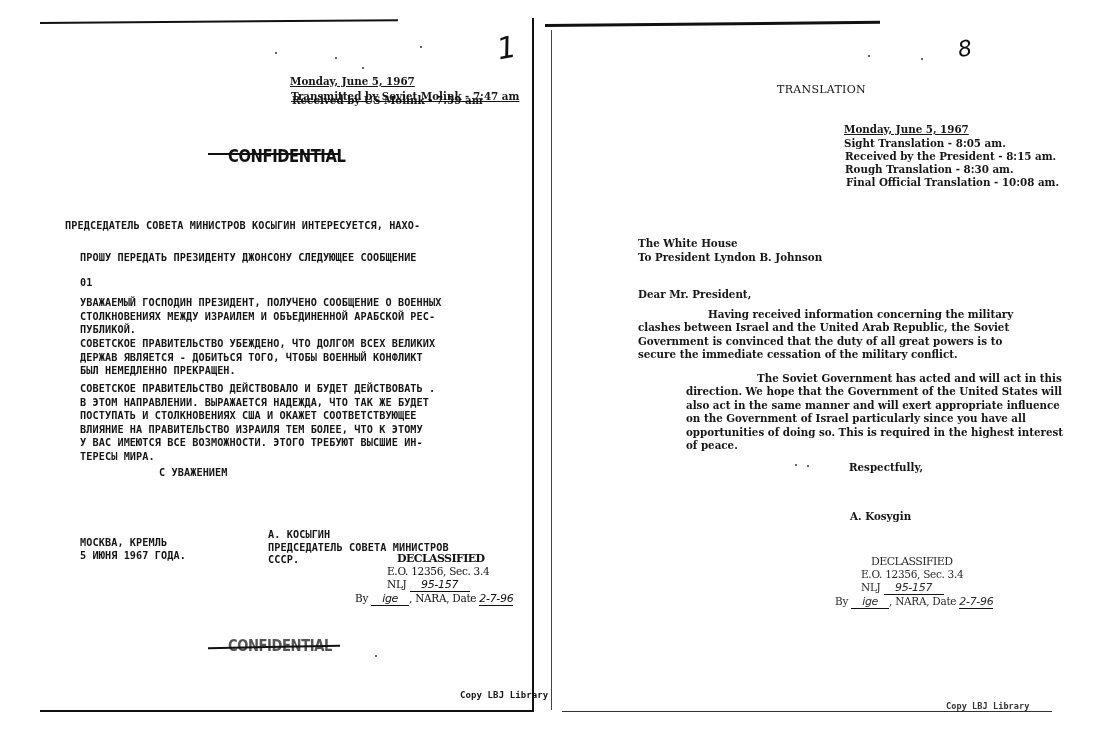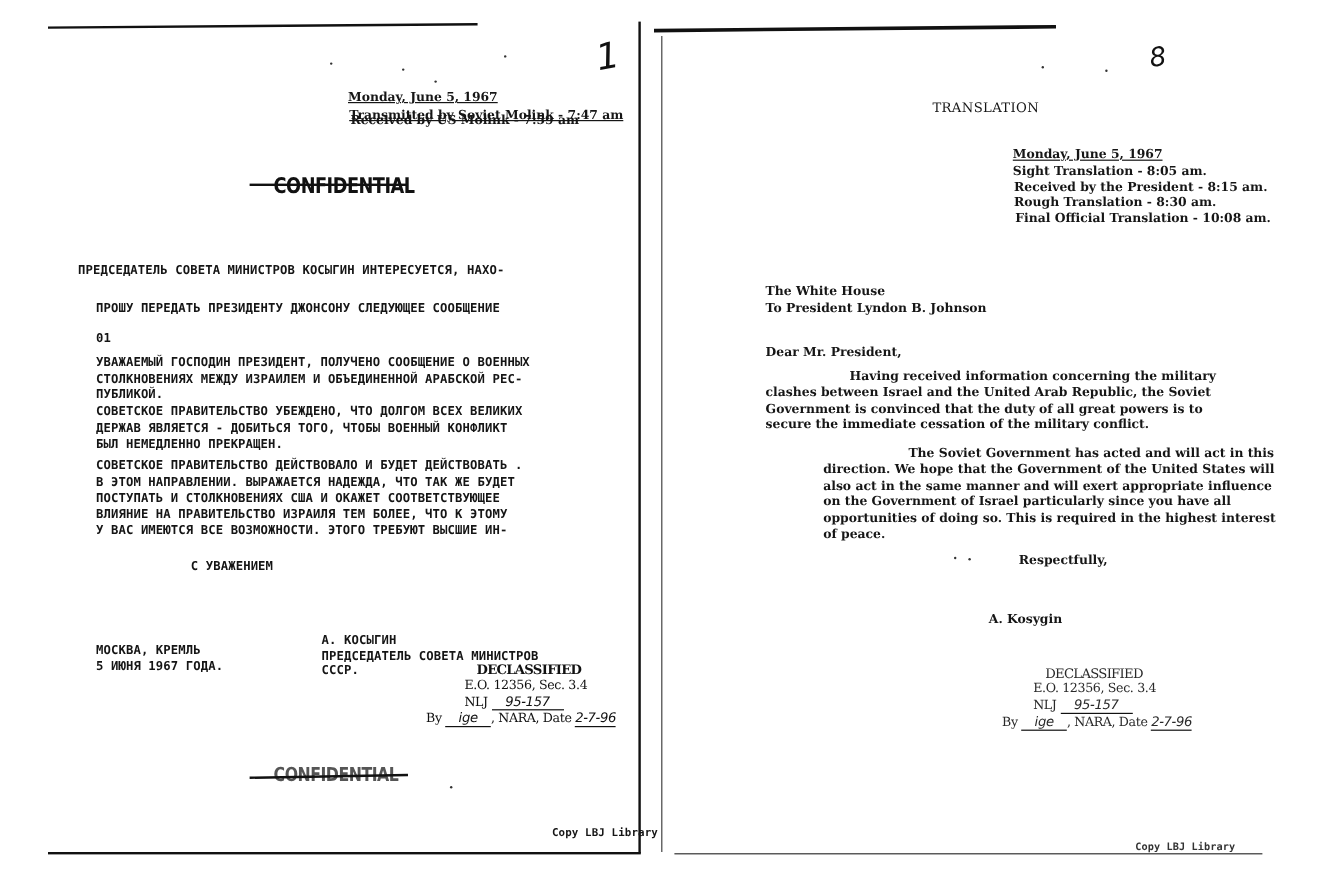--- a/index.html
+++ b/index.html
@@ -63,20 +63,21 @@
     <div>СОВЕТСКОЕ ПРАВИТЕЛЬСТВО УБЕЖДЕНО, ЧТО ДОЛГОМ ВСЕХ ВЕЛИКИХ</div>
     <div>ДЕРЖАВ ЯВЛЯЕТСЯ - ДОБИТЬСЯ ТОГО, ЧТОБЫ ВОЕННЫЙ КОНФЛИКТ</div>
     <div>БЫЛ НЕМЕДЛЕННО ПРЕКРАЩЕН.</div>
   </div>
   <div class="para mono" style="left:80px;top:382px;">
     <div>СОВЕТСКОЕ ПРАВИТЕЛЬСТВО ДЕЙСТВОВАЛО И БУДЕТ ДЕЙСТВОВАТЬ .</div>
     <div>В ЭТОМ НАПРАВЛЕНИИ.  ВЫРАЖАЕТСЯ НАДЕЖДА, ЧТО ТАК ЖЕ БУДЕТ</div>
     <div>ПОСТУПАТЬ И СТОЛКНОВЕНИЯХ США И ОКАЖЕТ СООТВЕТСТВУЮЩЕЕ</div>
     <div>ВЛИЯНИЕ НА ПРАВИТЕЛЬСТВО ИЗРАИЛЯ ТЕМ БОЛЕЕ, ЧТО К ЭТОМУ</div>
     <div>У ВАС ИМЕЮТСЯ ВСЕ ВОЗМОЖНОСТИ.  ЭТОГО ТРЕБУЮТ ВЫСШИЕ ИН-</div>
+    <div>ТЕРЕСЫ МИРА.</div>
   </div>
 
   <div class="abs mono" style="left:159px;top:467px;">С УВАЖЕНИЕМ</div>
 
   <div class="para mono" style="left:268px;top:493px;line-height:12.5px;margin-top:36px;">
     <div>А. КОСЫГИН</div>
     <div>ПРЕДСЕДАТЕЛЬ СОВЕТА МИНИСТРОВ</div>
     <div>СССР.</div>
   </div>
 
@@ -137,21 +138,21 @@
   <div class="para serif" style="left:638px;top:372px;line-height:13.4px;margin-left:48px;">
     <div style="padding-left:71px;">The Soviet Government has acted and will act in this</div>
     <div>direction.  We hope that the Government of the United States will</div>
     <div>also act in the same manner and will exert appropriate influence</div>
     <div>on the Government of Israel particularly since you have all</div>
     <div>opportunities of doing so.  This is required in the highest interest</div>
     <div>of peace.</div>
   </div>
 
   <div class="abs serif" style="left:849px;top:461px;">Respectfully,</div>
-  <div class="abs serif" style="left:824px;top:510px;text-align:center;">A. Kosygin</div>
+  <div class="abs serif" style="left:850px;top:510px;text-align:center;">A. Kosygin</div>
 
   <div class="declass" style="left:835px;top:555px;color:#2a2a2a;">
     <div class="title" style="margin-left:36px;font-weight:normal;">DECLASSIFIED</div>
     <div class="row" style="margin-left:26px;">E.O. 12356, Sec. 3.4</div>
     <div class="row" style="margin-left:26px;">
       <span>NLJ</span>
       <span class="hand" style="display:inline-block;min-width:60px;border-bottom:1px solid #111;text-align:center;">95-157</span>
     </div>
     <div class="row">
       <span>By</span>

